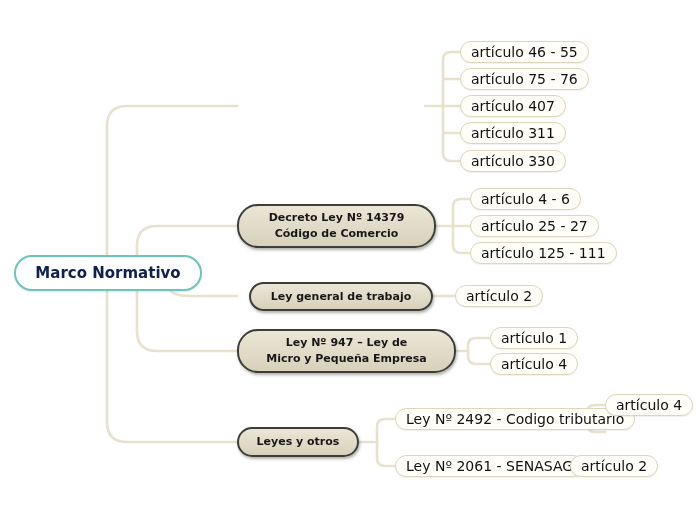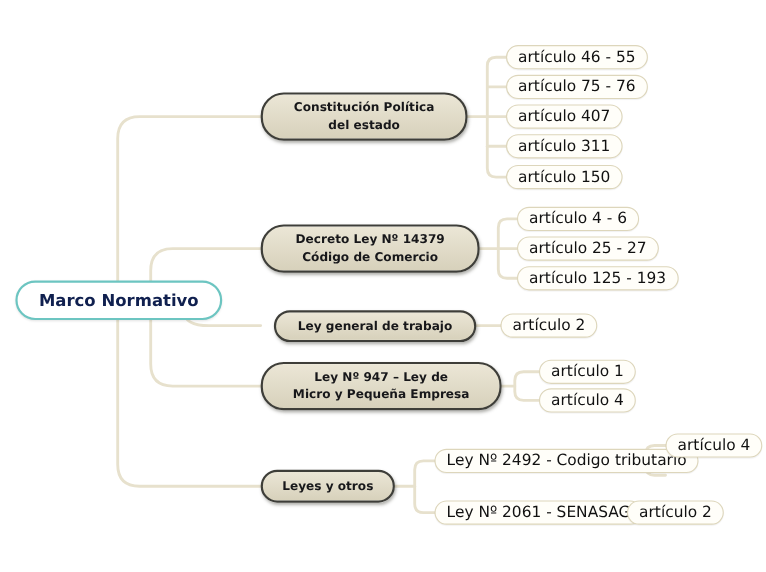--- a/index.html
+++ b/index.html
@@ -63,24 +63,20 @@
     <path d="M 395 419 L 385 419 Q 377 419 377 427 L 377 458 Q 377 466 385 466 L 395 466"></path>
     <path d="M 570 419 L 587 419"></path>
     <path d="M 605 405 L 595 405 Q 587 405 587 413 L 587 424 Q 587 432 595 432 L 605 432"></path>
     <path d="M 535 466 L 570 466"></path>
   </svg>
 
   <div class="node root" style="left:14px; top:255px; width:188px; height:36px;text-align:center;">
     <span class="label">Marco Normativo</span>
   </div>
 
-  <div class="node branch two" style="left:237px; top:84px; width:188px; height:44px;">
-    <span class="label">Constitución Política
-del estado</span>
-  </div>
   <div class="node branch two" style="left:237px; top:204px; width:199px; height:44px;">
     <span class="label">Decreto Ley Nº 14379
 Código de Comercio</span>
   </div>
   <div class="node branch one" style="left:249px; top:282px; width:184px; height:29px;">
     <span class="label">Ley general de trabajo</span>
   </div>
   <div class="node branch two" style="left:237px; top:329px; width:219px; height:44px;">
     <span class="label">Ley Nº 947 – Ley de
 Micro y Pequeña Empresa</span>
@@ -95,31 +91,31 @@
   <div class="node leaf" style="left:460px; top:68px;">
     <span class="label">artículo 75 - 76</span>
   </div>
   <div class="node leaf" style="left:460px; top:95px;">
     <span class="label">artículo 407</span>
   </div>
   <div class="node leaf" style="left:460px; top:122px;">
     <span class="label">artículo 311</span>
   </div>
   <div class="node leaf" style="left:460px; top:150px;">
-    <span class="label">artículo 150</span>
+    <span class="label">artículo 330</span>
   </div>
 
   <div class="node leaf" style="left:470px; top:188px;">
     <span class="label">artículo 4 - 6</span>
   </div>
   <div class="node leaf" style="left:470px; top:215px;">
     <span class="label">artículo 25 - 27</span>
   </div>
   <div class="node leaf" style="left:470px; top:242px;">
-    <span class="label">artículo 125 - 193</span>
+    <span class="label">artículo 125 - 111</span>
   </div>
 
   <div class="node leaf" style="left:455px; top:285px;">
     <span class="label">artículo 2</span>
   </div>
 
   <div class="node leaf" style="left:490px; top:327px;">
     <span class="label">artículo 1</span>
   </div>
   <div class="node leaf" style="left:490px; top:353px;">

